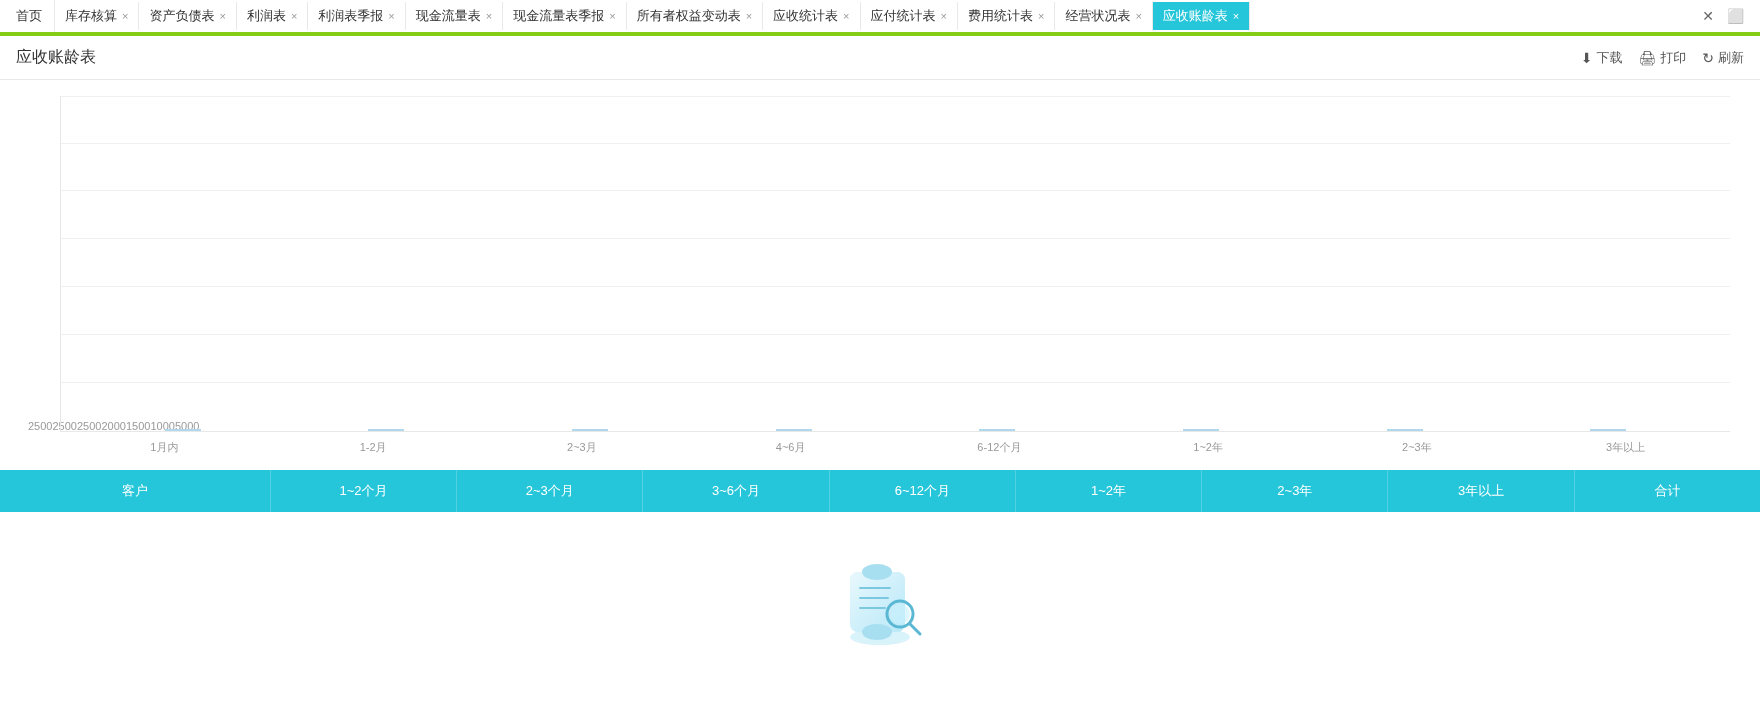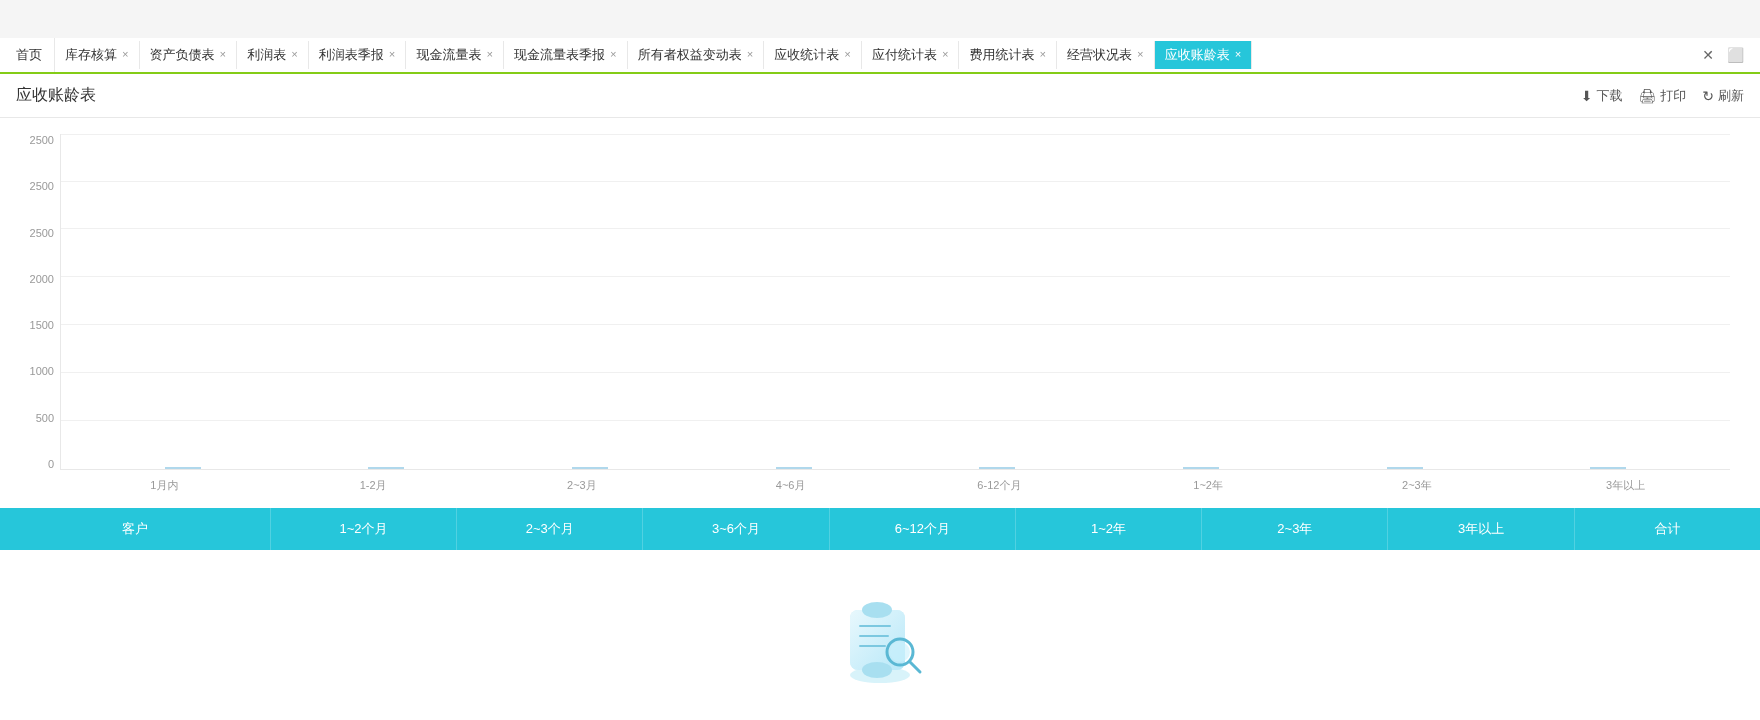--- a/index.html
+++ b/index.html
@@ -3,39 +3,37 @@
   <meta charset="utf-8">
   <style>
     * { box-sizing: border-box; margin: 0; padding: 0; }
     body { font-family: "Microsoft YaHei", "PingFang SC", sans-serif; font-size: 13px; background: #f5f5f5; overflow: hidden; }
 
     
     .tab-bar {
       display: flex;
       align-items: center;
       background: #fff;
-      border-bottom: 2px solid #84cc16;
+      border-bottom: 4px solid #84cc16;
       height: 36px;
       padding: 0 4px;
       overflow: hidden;
       white-space: nowrap;
-      margin-top: 38px;
     }
     .tab-item {
       display: inline-flex;
       align-items: center;
       padding: 0 10px;
       height: 28px;
       cursor: pointer;
       font-size: 13px;
       color: #333;
       border-right: 1px solid #e8e8e8;
       position: relative;
       flex-shrink: 0;
-      font-family: Liberation Mono, monospace;
     }
     .tab-item.active {
       background: #26c6da;
       color: #fff;
     }
     .tab-item .close-btn {
       margin-left: 5px;
       font-size: 11px;
       color: #999;
       cursor: pointer;
@@ -115,26 +113,26 @@
 
     .chart-container {
       width: 100%;
       height: 100%;
       position: relative;
     }
 
     
     .y-axis {
       position: absolute;
-      left: 0;
+      left: 8px;
       top: 0;
       bottom: 30px;
       width: 40px;
       display: flex;
-      flex-direction: column;
+      flex-direction: row;
       justify-content: space-between;
       align-items: flex-end;
       padding-right: 6px;
     }
     .y-label {
       font-size: 11px;
       color: #999;
     }
 
     

